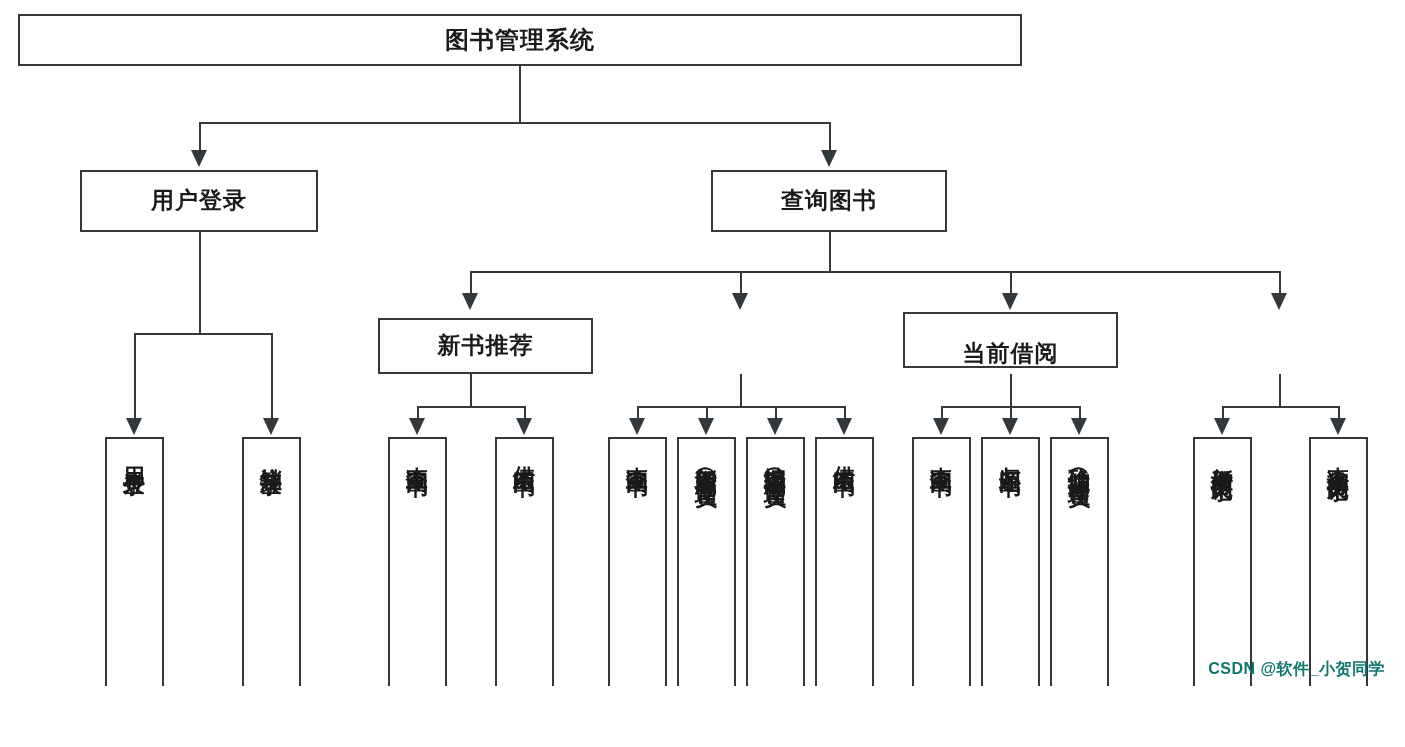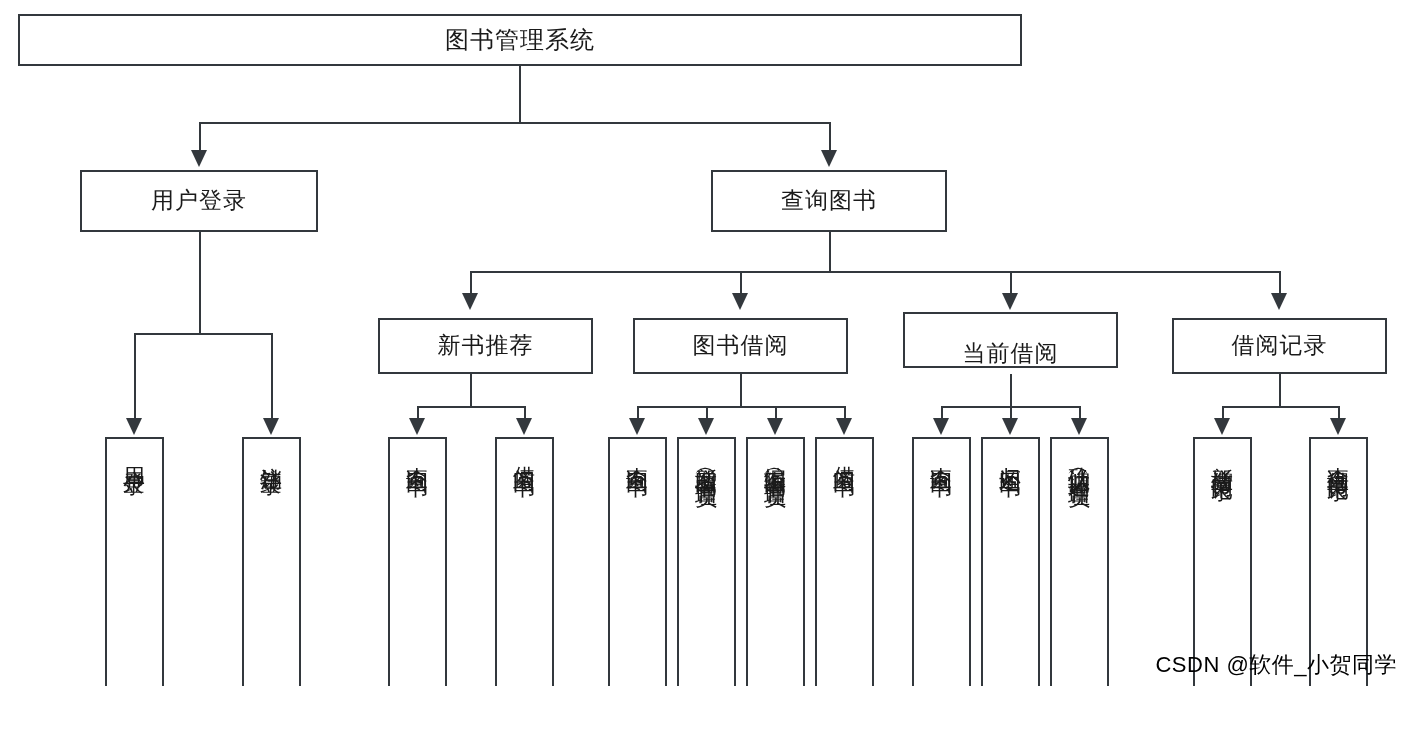--- a/index.html
+++ b/index.html
@@ -9,20 +9,21 @@
   }
   body {
     font-family: "Liberation Sans", "DejaVu Sans", sans-serif;
   }
   #canvas {
     position: relative;
     width: 1405px;
     height: 686px;
     background: #ffffff;
     overflow: hidden;
+    font-weight: bold;
   }
   
   .node {
     position: absolute;
     box-sizing: border-box;
     border: 2.5px solid #33383d;
     background: #ffffff;
     display: flex;
     align-items: center;
     justify-content: center;
@@ -65,24 +66,24 @@
     position: absolute;
     width: 0;
     height: 0;
     border-left: 8px solid transparent;
     border-right: 8px solid transparent;
     border-top: 17px solid #33383d;
   }
   
   #watermark {
     position: absolute;
-    right: 8px;
+    right: 20px;
     bottom: 6px;
-    font-size: 22px;
-    color: #000000;
+    font-size: 16px;
+    color: #0f766e;
     white-space: nowrap;
     letter-spacing: 0.5px;
     pointer-events: none;
   }
 </style>
 </head>
 <body>
 
 <div id="canvas">
 
@@ -118,28 +119,22 @@
   <div class="vline" style="left:740px; top:271px; height:24px;"></div>
   <div class="arrow" style="left:732px; top:293px;"></div>
   <div class="vline" style="left:1010px; top:271px; height:24px;"></div>
   <div class="arrow" style="left:1002px; top:293px;"></div>
   <div class="vline" style="left:1279px; top:271px; height:24px;"></div>
   <div class="arrow" style="left:1271px; top:293px;"></div>
 
   <div class="node horiz" style="left:378px; top:318px; width:215px; height:56px;">
     <span>新书推荐</span>
   </div>
-  <div class="node horiz" style="left:633px; top:318px; width:215px; height:56px;">
-    <span>图书借阅</span>
-  </div>
   <div class="node horiz" style="left:903px; top:312px; width:215px; height:56px;align-items:flex-end;">
     <span>当前借阅</span>
-  </div>
-  <div class="node horiz" style="left:1172px; top:318px; width:215px; height:56px;">
-    <span>借阅记录</span>
   </div>
 
   <div class="vline" style="left:470px; top:374px; height:32px;"></div>
   <div class="hline" style="left:417px; top:406px; width:107px;"></div>
   <div class="vline" style="left:417px; top:406px; height:14px;"></div>
   <div class="arrow" style="left:409px; top:418px;"></div>
   <div class="vline" style="left:524px; top:406px; height:14px;"></div>
   <div class="arrow" style="left:516px; top:418px;"></div>
 
   <div class="vline" style="left:740px; top:374px; height:32px;"></div>

